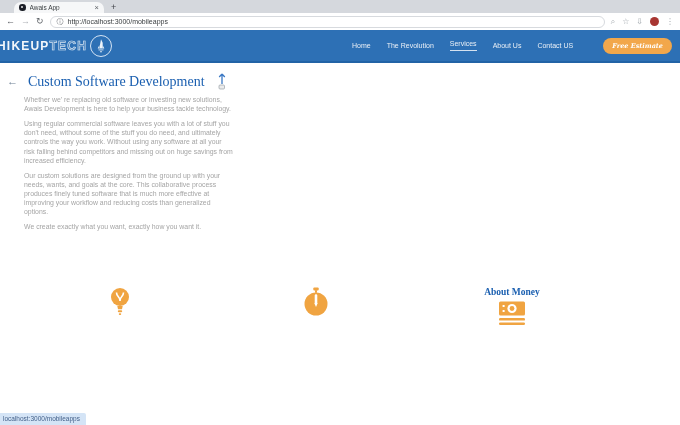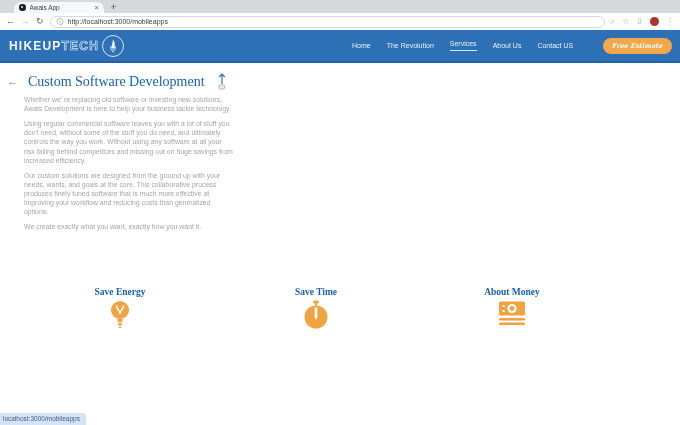--- a/index.html
+++ b/index.html
@@ -43,21 +43,21 @@
   .watermark {
     position:absolute; top:-2px; right:4px; z-index:9;
     font-size:25px; font-weight:800; letter-spacing:0.5px;
     color:rgba(255,255,255,0.95); text-shadow:0 1px 2px rgba(0,0,0,0.22);
     font-family:"Liberation Sans", sans-serif;
   }
 
   
   .sitenav {
     height:33px; background:#2d70b5; border-bottom:2px solid #2263a6;
-    display:flex; align-items:center; padding-right:8px;padding-left:12px;
+    display:flex; align-items:center; padding-right:8px;
   }
   .logo { display:flex; align-items:center; margin-left:-3px; }
   .logo-text { font-size:12px; font-weight:700; letter-spacing:1.2px; white-space:nowrap; }
   .logo-primary { color:#f3f7fb; }
   .logo-secondary { color:#2d70b5; -webkit-text-stroke:0.7px #d7e5f2; }
   .logo-badge {
     width:22px; height:22px; border:1.5px solid rgba(230,240,250,0.9); border-radius:50%;
     margin-left:3px; display:flex; align-items:center; justify-content:center; flex:none;
   }
   .menu { margin-left:auto; display:flex; align-items:center; gap:16px; }
@@ -165,31 +165,29 @@
 
     <div class="paragraphs">
       <p>Whether we' re replacing old software or investing new solutions, Awais Development is here to help your business tackle technology.</p>
       <p>Using regular commercial software leaves you with a lot of stuff you don't need, without some of the stuff you do need, and ultimately controls the way you work. Without using any software at all your risk falling behind competitors and missing out on huge savings from increased efficiency.</p>
       <p>Our custom solutions are designed from the ground up with your needs, wants, and goals at the core. This collaborative process produces finely tuned software that is much more effective at improving your workflow and reducing costs than generalized options.</p>
       <p>We create exactly what you want, exactly how you want it.</p>
     </div>
 
     <div class="features">
       <div class="feature">
-        <div class="feature-title">Save Energy</div>
         <svg width="22" height="30" viewBox="0 0 22 30">
           <circle cx="11" cy="10" r="9" fill="#f0a441"></circle>
           <path d="M7.5 5.5 C7.5 10 11 9 11 14 M14.5 5.5 C14.5 10 11 9 11 14" stroke="#fff" stroke-width="1.6" fill="none"></path>
           <path d="M8.3 19 L13.7 19 L13 22.2 L9 22.2 Z" fill="#f0a441"></path>
           <rect x="8.8" y="23.2" width="4.4" height="2" rx="1" fill="#f0a441"></rect>
           <rect x="9.8" y="26.2" width="2.4" height="1.8" rx="0.9" fill="#f0a441"></rect>
         </svg>
       </div>
       <div class="feature">
-        <div class="feature-title">Save Time</div>
         <svg width="26" height="30" viewBox="0 0 26 30">
           <rect x="10.3" y="0.5" width="5.4" height="3" rx="1" fill="#f0a441"></rect>
           <rect x="12" y="3.2" width="2" height="2.6" fill="#f0a441"></rect>
           <circle cx="13" cy="17" r="11.5" fill="#f0a441"></circle>
           <path d="M13 8.5 L13 16.5" stroke="#fff" stroke-width="2.6" stroke-linecap="round"></path>
           <path d="M11.4 16.3 L14.6 16.3 L13 20 Z" fill="#fff"></path>
         </svg>
       </div>
       <div class="feature">
         <div class="feature-title">About Money</div>

